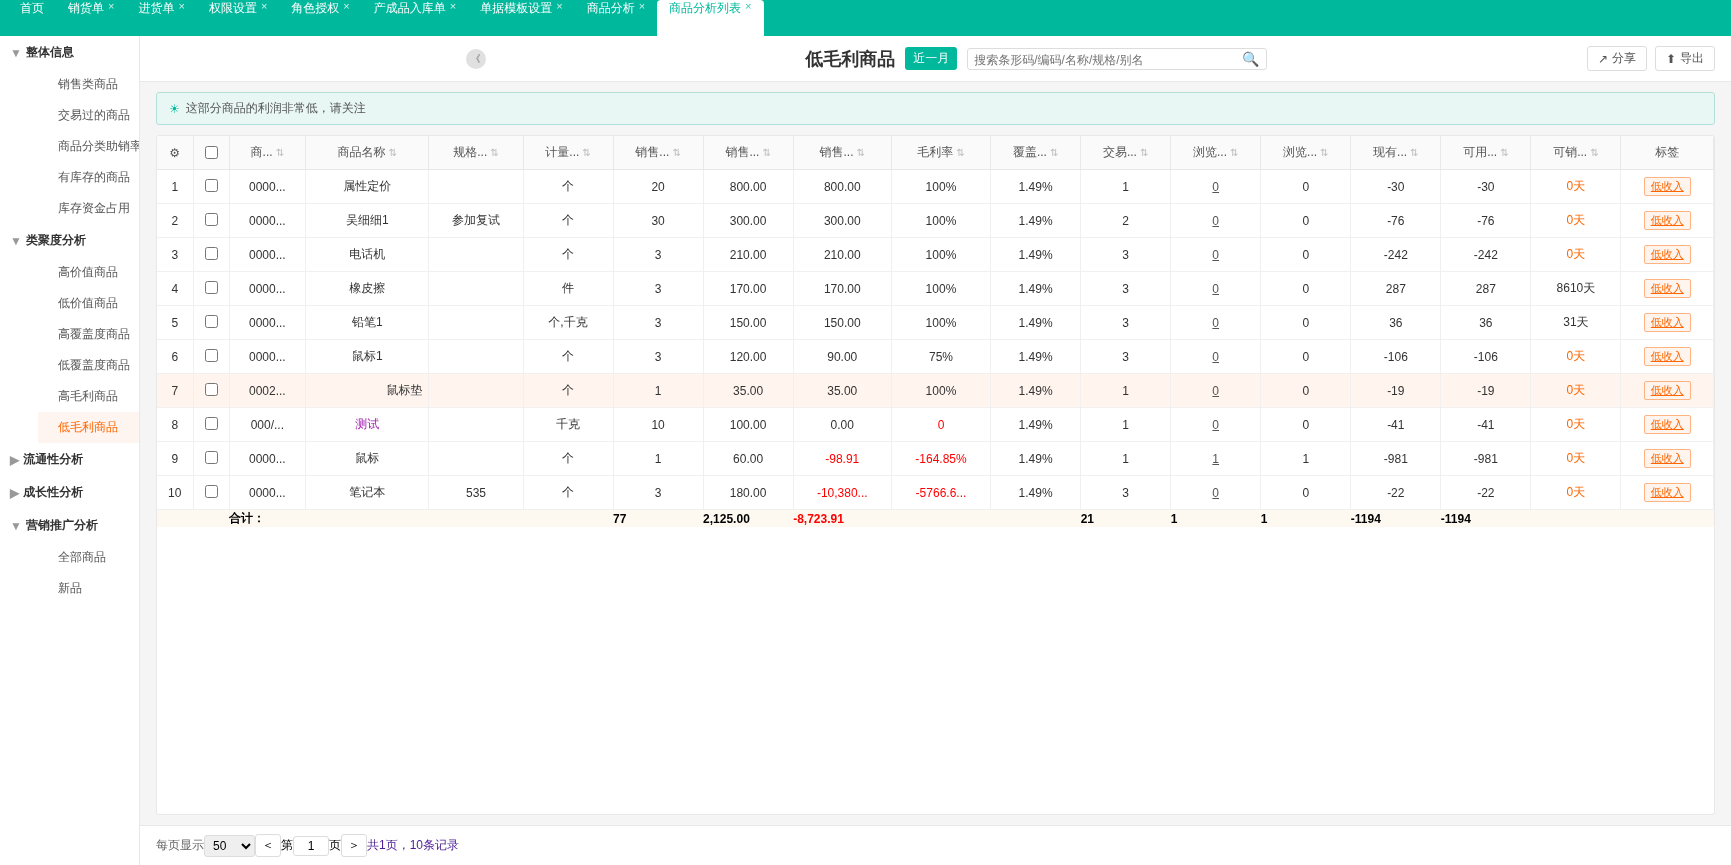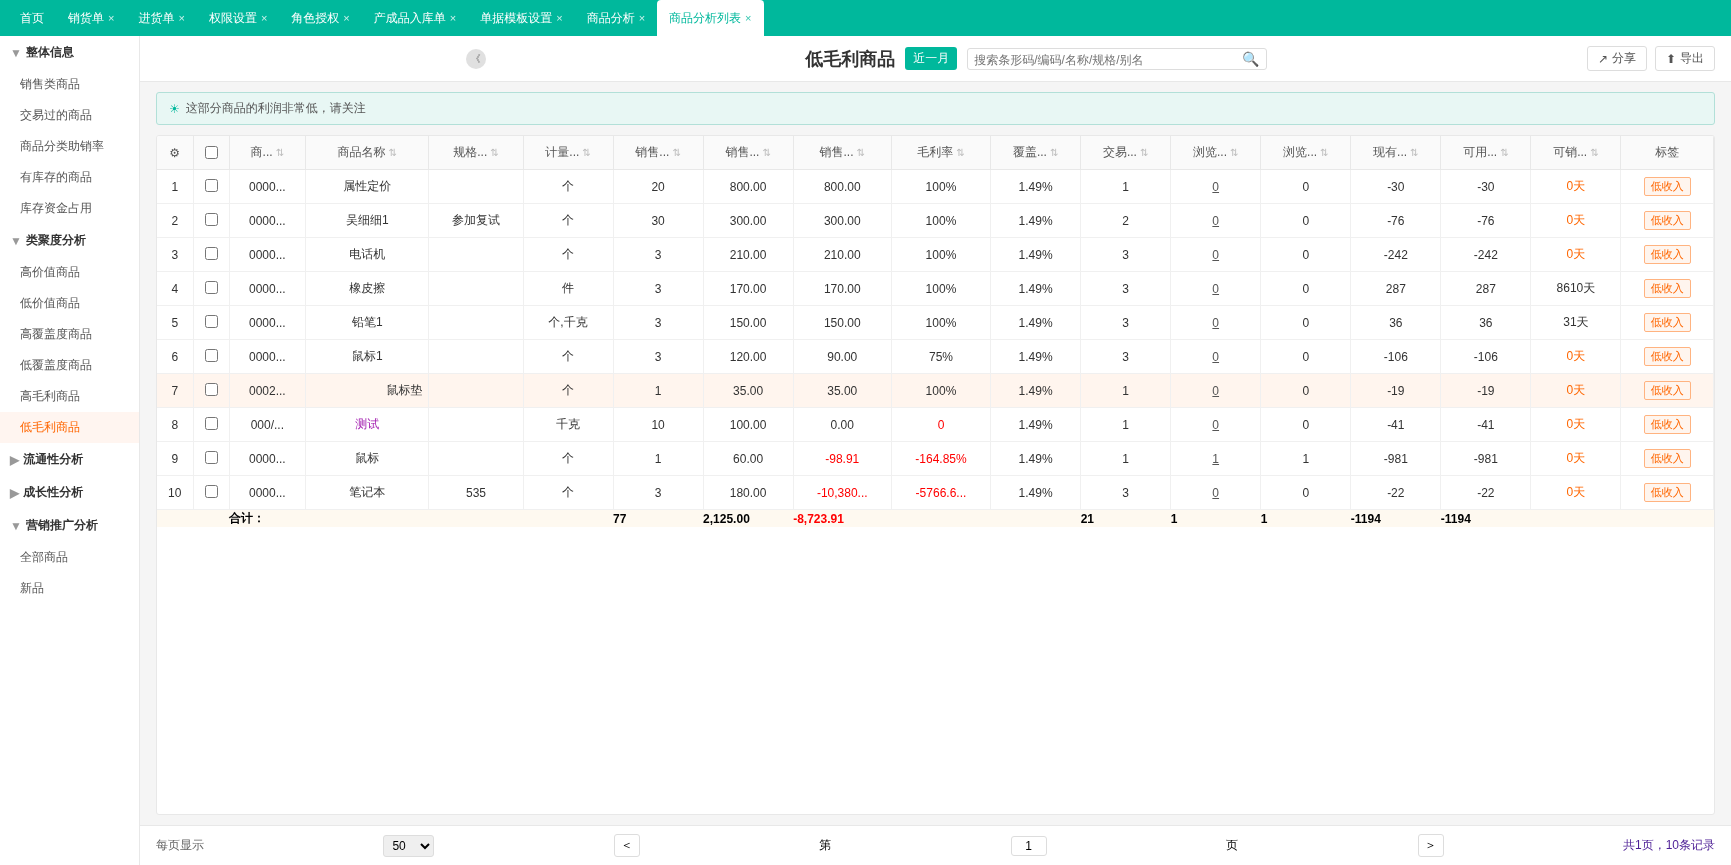--- a/index.html
+++ b/index.html
@@ -11,21 +11,21 @@
       display: flex;
       align-items: center;
       height: 36px;
       padding: 0 8px;
       color: #fff;
     }
     .top-nav .nav-item {
       padding: 0 12px;
       height: 36px;
       display: flex;
-      align-items: center;
+      align-items: flex-start;
       cursor: pointer;
       white-space: nowrap;
       color: #fff;
       font-size: 13px;
     }
     .top-nav .nav-item.active { background: #fff; color: #00b89c; border-radius: 4px 4px 0 0; }
     .nav-close { margin-left: 4px; font-size: 11px; opacity: 0.8; }
 
     
     .main-layout { display: flex; height: calc(100vh - 36px); }
@@ -47,20 +47,21 @@
       cursor: pointer;
       font-size: 12px;
     }
     .sidebar-group-header .arrow { margin-right: 4px; color: #999; }
     .sidebar-item {
       padding: 7px 10px 7px 20px;
       cursor: pointer;
       color: #555;
       font-size: 12px;
       white-space: nowrap;
+      margin-left: 38px;
     }
     .sidebar-item.active { background: #fff5f0; color: #ff6600; }
 
     
     .content-area { flex: 1; overflow: auto; background: #f5f5f5; display: flex; flex-direction: column; }
 
     
     .content-header {
       display: flex;
       align-items: center;
@@ -168,41 +169,42 @@
       color: #333;
       font-size: 12px;
     }
     tbody tr.highlighted { background: #fff5ee; }
     tbody tr.highlighted td { background: #fff5ee; }
     .tag-badge {
       display: inline-block;
       padding: 1px 6px;
       border-radius: 2px;
       font-size: 11px;
+      text-decoration: underline;
     }
     .tag-low-income { color: #ff6600; border: 1px solid #ffb380; background: #fff5ee; }
     .text-orange { color: #ff6600; }
     .text-link { color: #555; text-decoration: underline; cursor: pointer; }
 
     
     .footer-total {
       background: #fef9f0;
       border-top: 1px solid #e8e8e8;
     }
     .footer-total td {
       font-weight: bold;
       background: #fef9f0 !important;
       border-bottom: none !important;
     }
 
     
     .pagination-bar {
       display: flex;
       align-items: center;
-      justify-content: space-between;
+      justify-content: flex-start;
       padding: 8px 16px;
       background: #fff;
       border-top: 1px solid #e8e8e8;
       gap: 0;
     }
     .pagination-bar .per-page-label { color: #666; }
     .per-page-select {
       border: 1px solid #ddd;
       border-radius: 3px;
       padding: 2px 4px;

